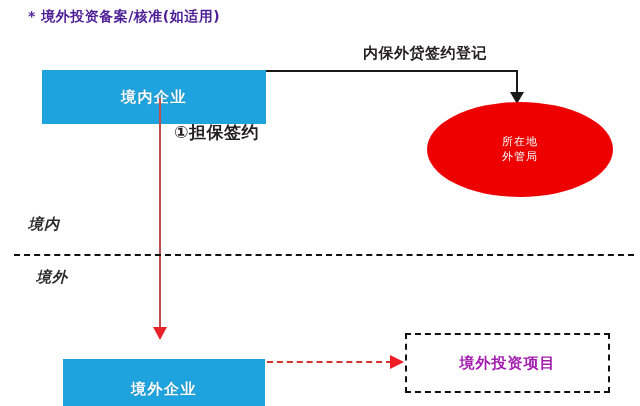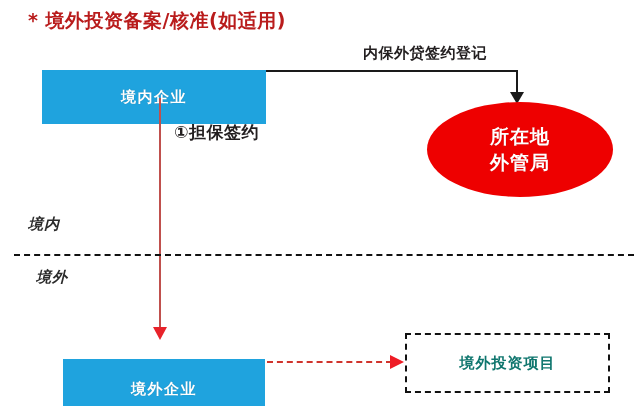--- a/index.html
+++ b/index.html
@@ -23,23 +23,23 @@
     color: #231f20;
     font-size: 15px;
     font-weight: 700;
     letter-spacing: 0.5px;
   }
 
   
   #note {
     left: 28px;
     top: 8px;
-    font-size: 19px;
-    font-weight: 700;
-    color: #b91c1c;
+    font-size: 14px;
+    font-weight: 700;
+    color: #4c1d95;
   }
 
   
   .blue-box {
     position: absolute;
     background: #1fa3de;
     display: flex;
     align-items: center;
     justify-content: center;
     box-sizing: border-box;
@@ -65,42 +65,42 @@
     background: #ee0000;
     border-radius: 50%;
     display: flex;
     flex-direction: column;
     align-items: center;
     justify-content: center;
     line-height: 1.35;
   }
   #ellipse-safe span {
     color: #ffffff;
-    font-size: 19px;
-    font-weight: 700;
+    font-size: 11px;
+    font-weight: 400;
     letter-spacing: 1px;
     text-shadow: 0 0 1px rgba(0,0,0,0.2);
   }
 
   
   #box-project {
     position: absolute;
     left: 405px;
     top: 333px;
     width: 205px;
     height: 60px;
     border: 2px dashed #111111;
     background: #ffffff;
     display: flex;
     align-items: center;
     justify-content: center;
     box-sizing: border-box;
   }
   #box-project span {
-    color: #0f766e;
+    color: #a21caf;
     font-size: 15px;
     font-weight: 700;
     letter-spacing: 1px;
   }
 
   
   #conn-h {
     position: absolute;
     left: 266px;
     top: 70px;

